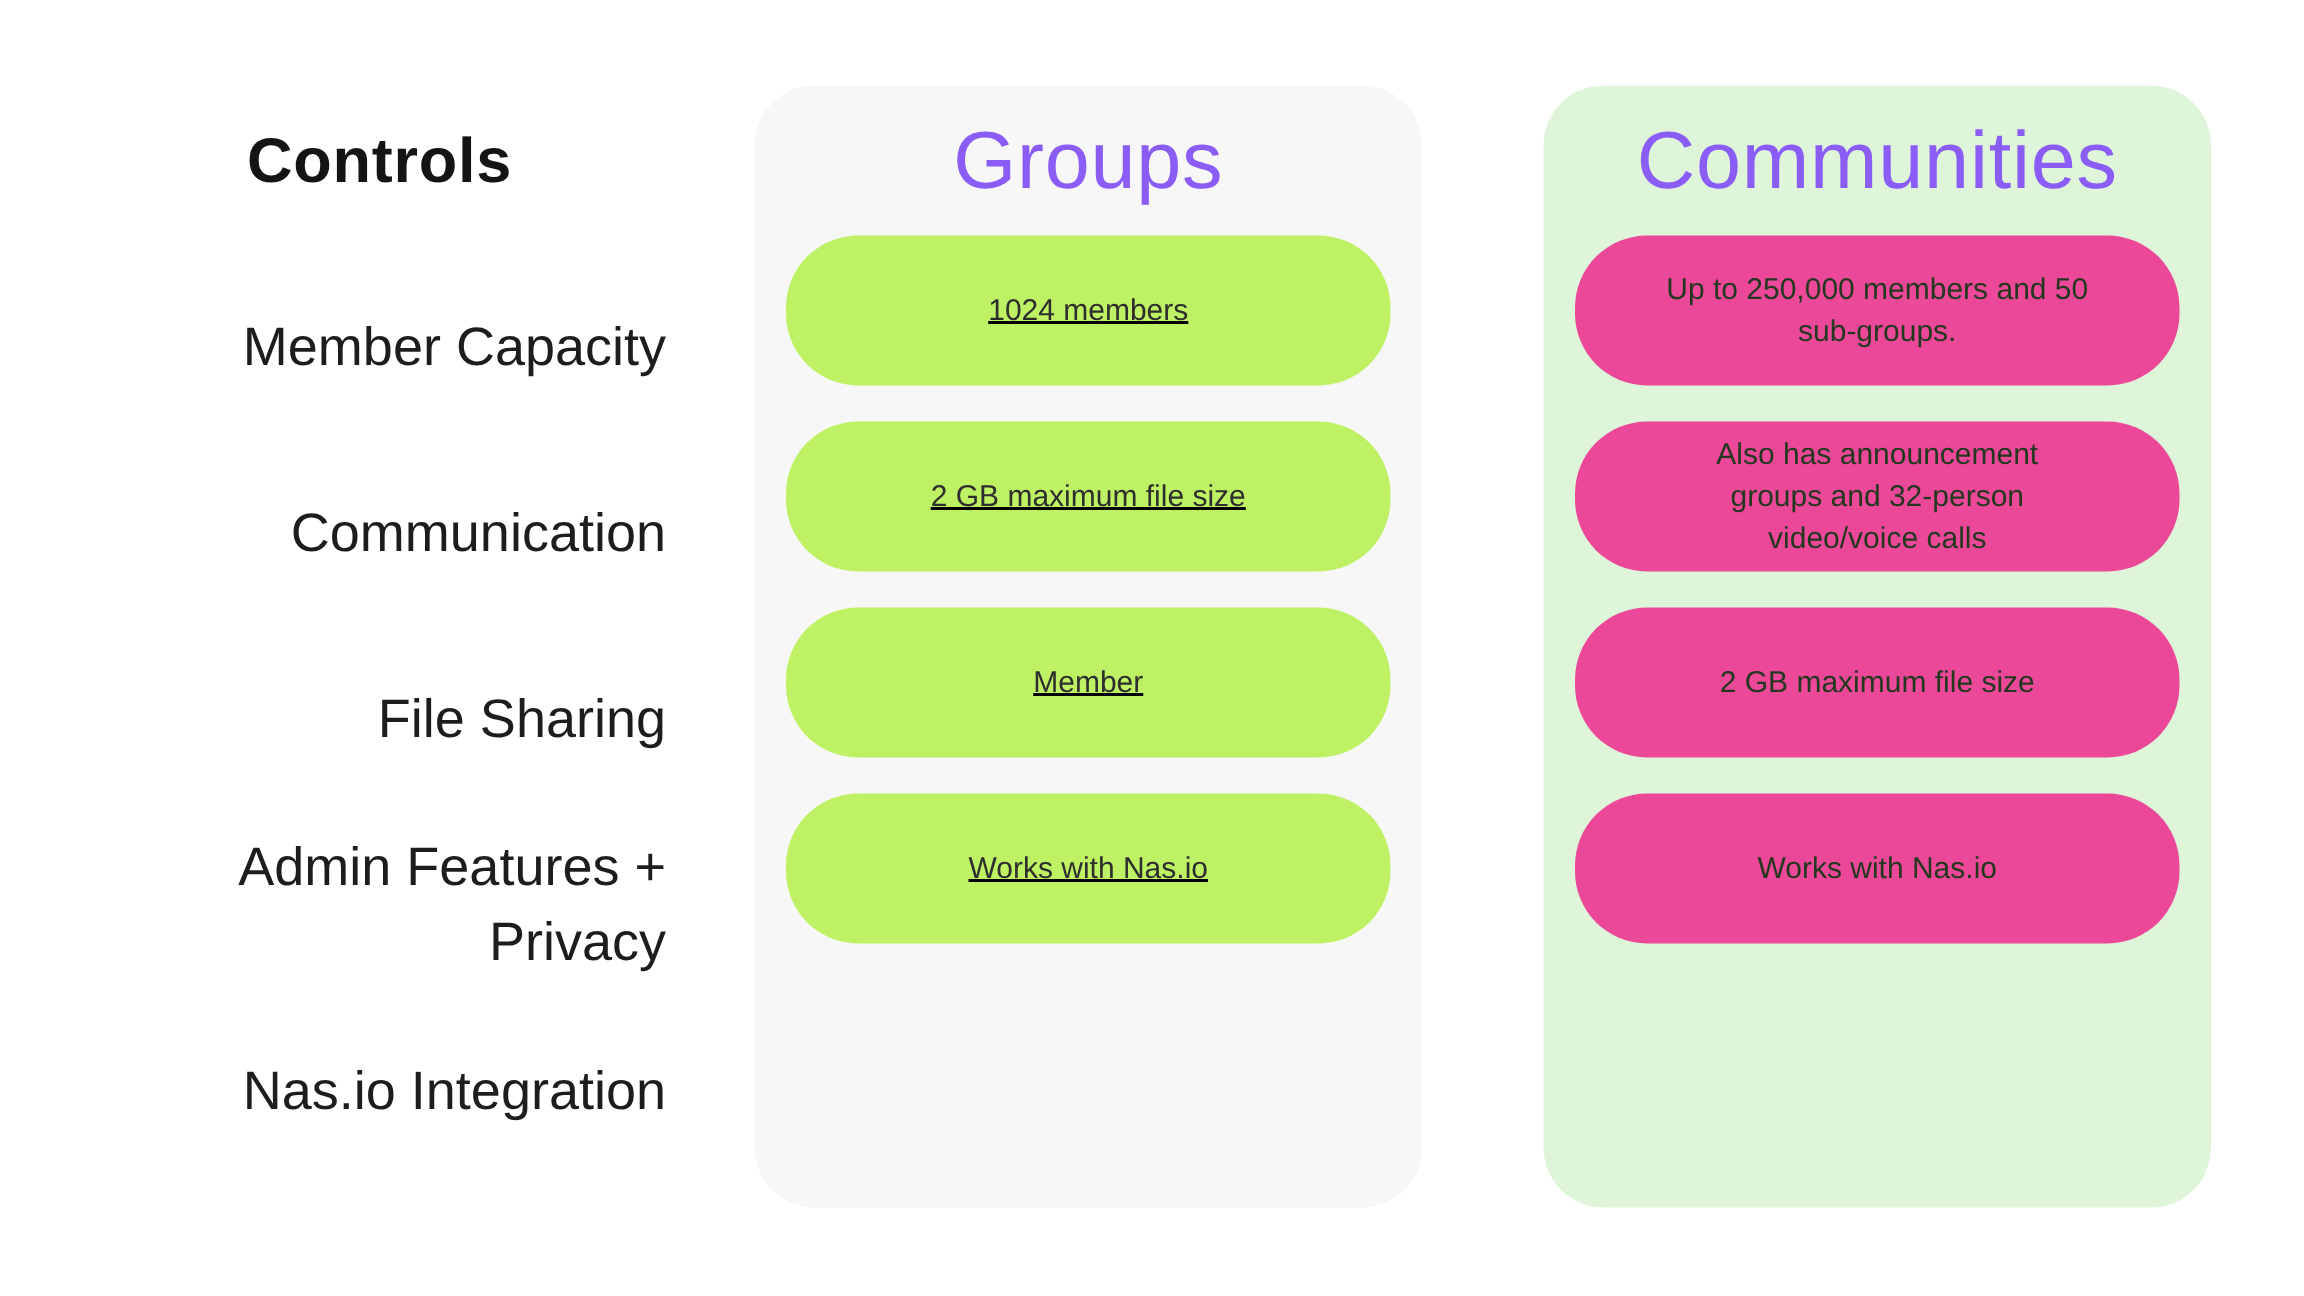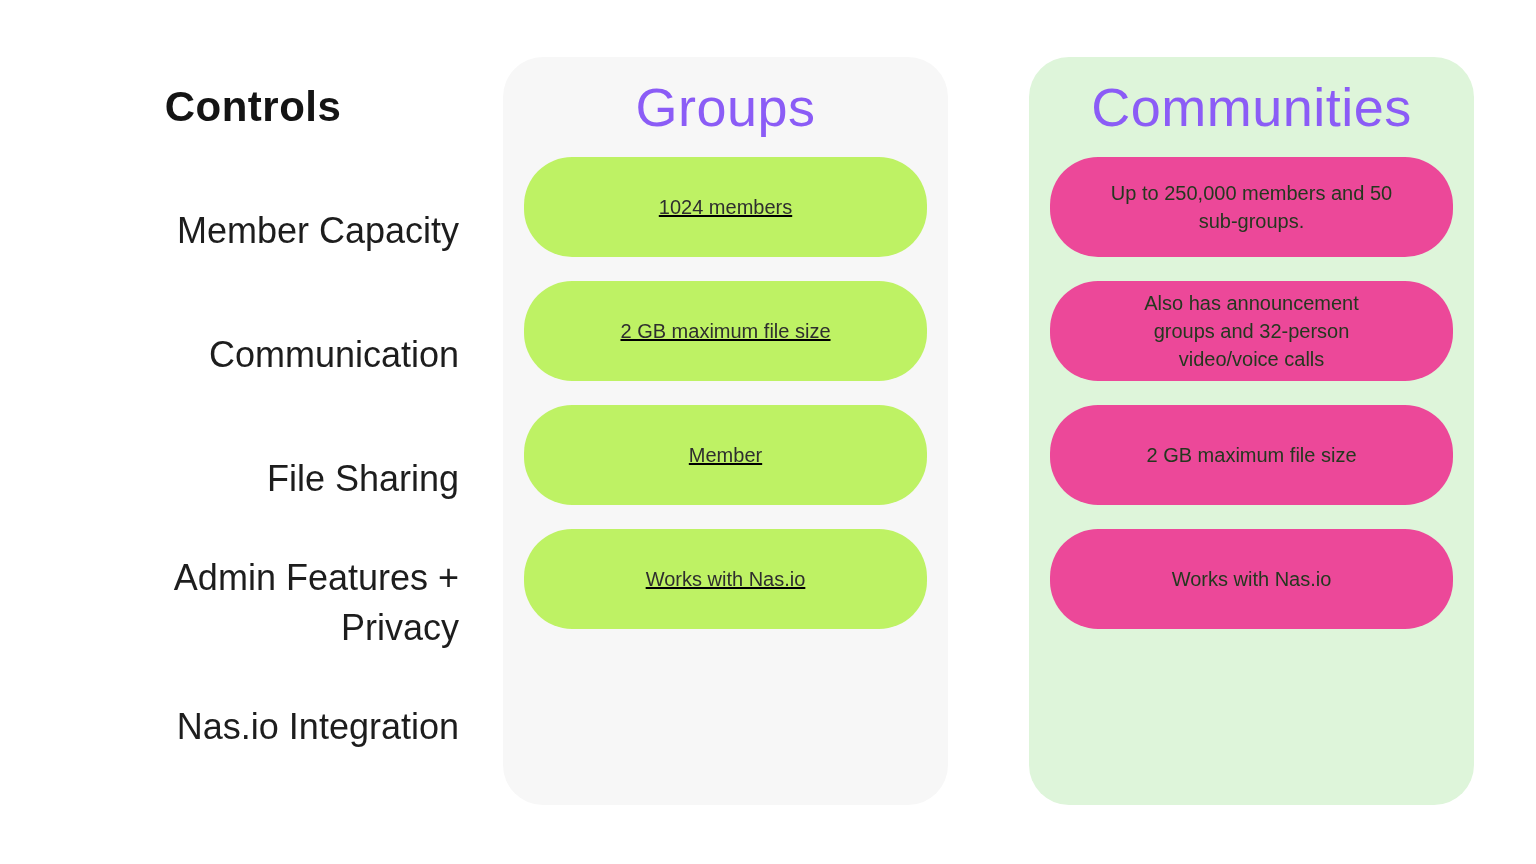--- a/index.html
+++ b/index.html
@@ -26,21 +26,21 @@
     display: flex;
     align-items: center;
     justify-content: center;
     font-size: 42px;
     font-weight: 700;
     color: #141414;
     letter-spacing: 0.5px;
   }
   .features-rows {
     position: absolute;
-    left: 16px;
+    left: 1px;
     top: 181px;
     width: 443px;
     display: flex;
     flex-direction: column;
     gap: 24px;
   }
   .feature-row {
     height: 100px;
     display: flex;
     align-items: center;

